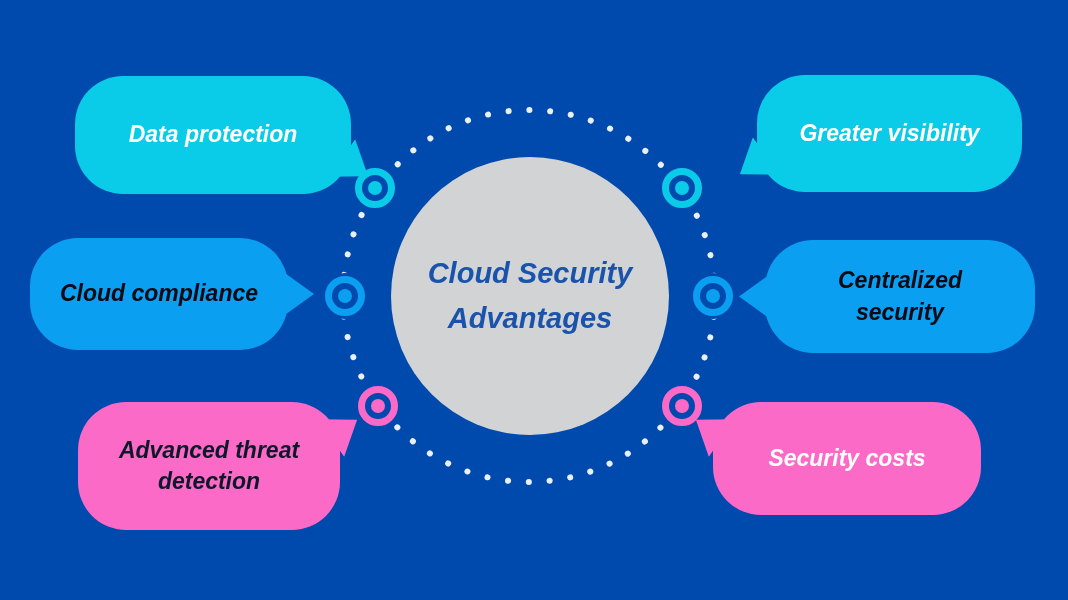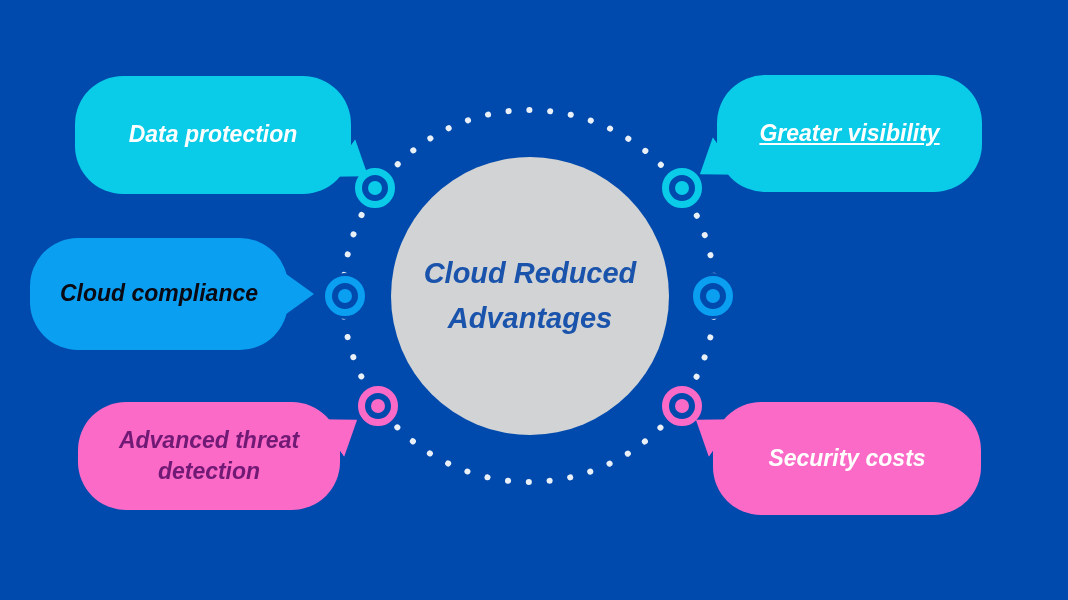--- a/index.html
+++ b/index.html
@@ -52,21 +52,21 @@
 </head>
 <body>
 
 <div class="canvas">
 
   <svg class="dotted-ring" width="1068" height="600" aria-hidden="true">
     <circle cx="529" cy="296" r="186" fill="none" stroke="#EAF0F8" stroke-width="6" stroke-dasharray="0.1 20.769" stroke-linecap="round"></circle>
   </svg>
 
   <div class="center-circle">
-    <div class="center-title">Cloud Reduced Advantages</div>
+    <div class="center-title">Cloud Security Advantages</div>
   </div>
 
   <div class="ring-icon" style="--c:#0ACBE8;left:352px;top:165px;">
     <span class="ring">
         <span class="dot"></span>
       </span>
   </div>
   <div class="ring-icon" style="--c:#0B9FF2;left:322px;top:273px;">
     <span class="ring">
         <span class="dot"></span>
@@ -96,29 +96,33 @@
   <div class="bubble" style="--c:#0ACBE8;color:#FFFFFF;left:75px;top:76px;width:276px;height:118px;">
     <span class="tail tail-tl"></span>
     <span class="bubble-label">Data protection</span>
   </div>
 
   <div class="bubble" style="--c:#0B9FF2;color:#0A0A14;left:30px;top:238px;width:258px;height:112px;">
     <span class="tail tail-r"></span>
     <span class="bubble-label">Cloud compliance</span>
   </div>
 
-  <div class="bubble" style="--c:#FB6AC6;color:#701a75;left:78px;top:402px;width:262px;height:108px;">
+  <div class="bubble" style="--c:#FB6AC6;color:#0f172a;left:78px;top:402px;width:262px;height:128px;">
     <span class="tail tail-bl"></span>
     <span class="bubble-label">Advanced threat detection</span>
   </div>
 
-  <div class="bubble" style="--c:#0ACBE8;color:#FFFFFF;left:717px;top:75px;width:265px;height:117px;text-decoration:underline;">
+  <div class="bubble" style="--c:#0ACBE8;color:#FFFFFF;left:757px;top:75px;width:265px;height:117px;">
     <span class="tail tail-tr"></span>
     <span class="bubble-label">Greater visibility</span>
   </div>
 
+  <div class="bubble" style="--c:#0B9FF2;color:#0A0A14;left:765px;top:240px;width:270px;height:113px;">
+    <span class="tail tail-l"></span>
+    <span class="bubble-label">Centralized security</span>
+  </div>
 
   <div class="bubble" style="--c:#FB6AC6;color:#FFFFFF;left:713px;top:402px;width:268px;height:113px;">
     <span class="tail tail-br"></span>
     <span class="bubble-label">Security costs</span>
   </div>
 
 </div>
 
 </body></html>

